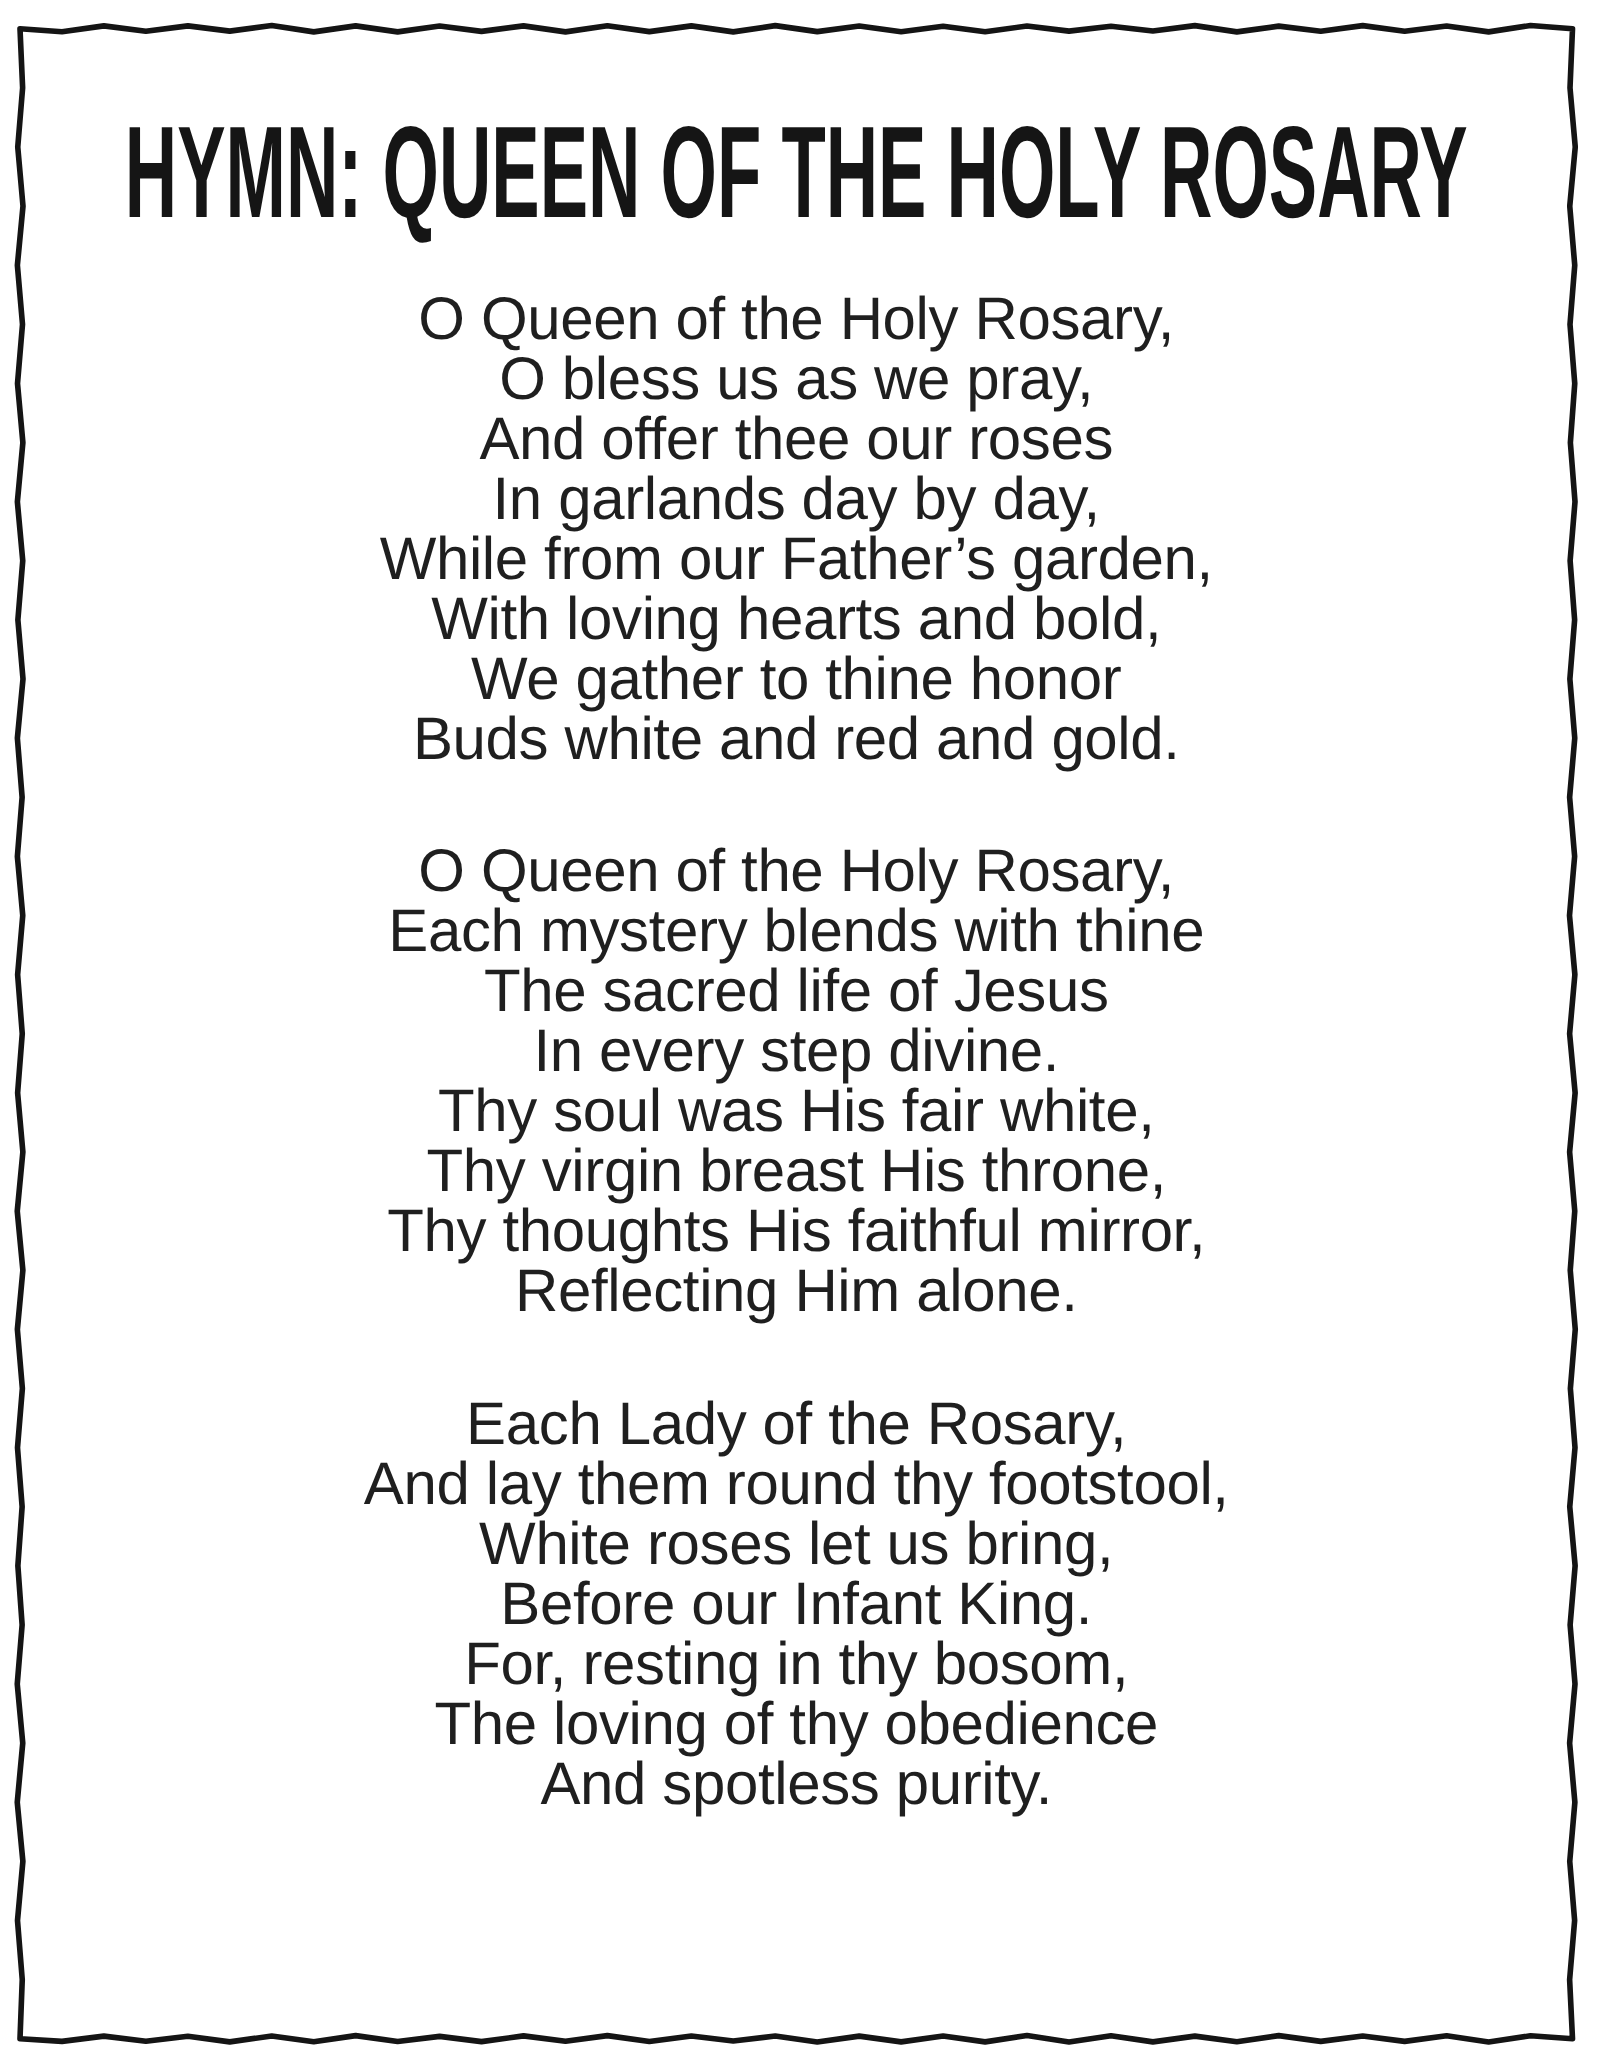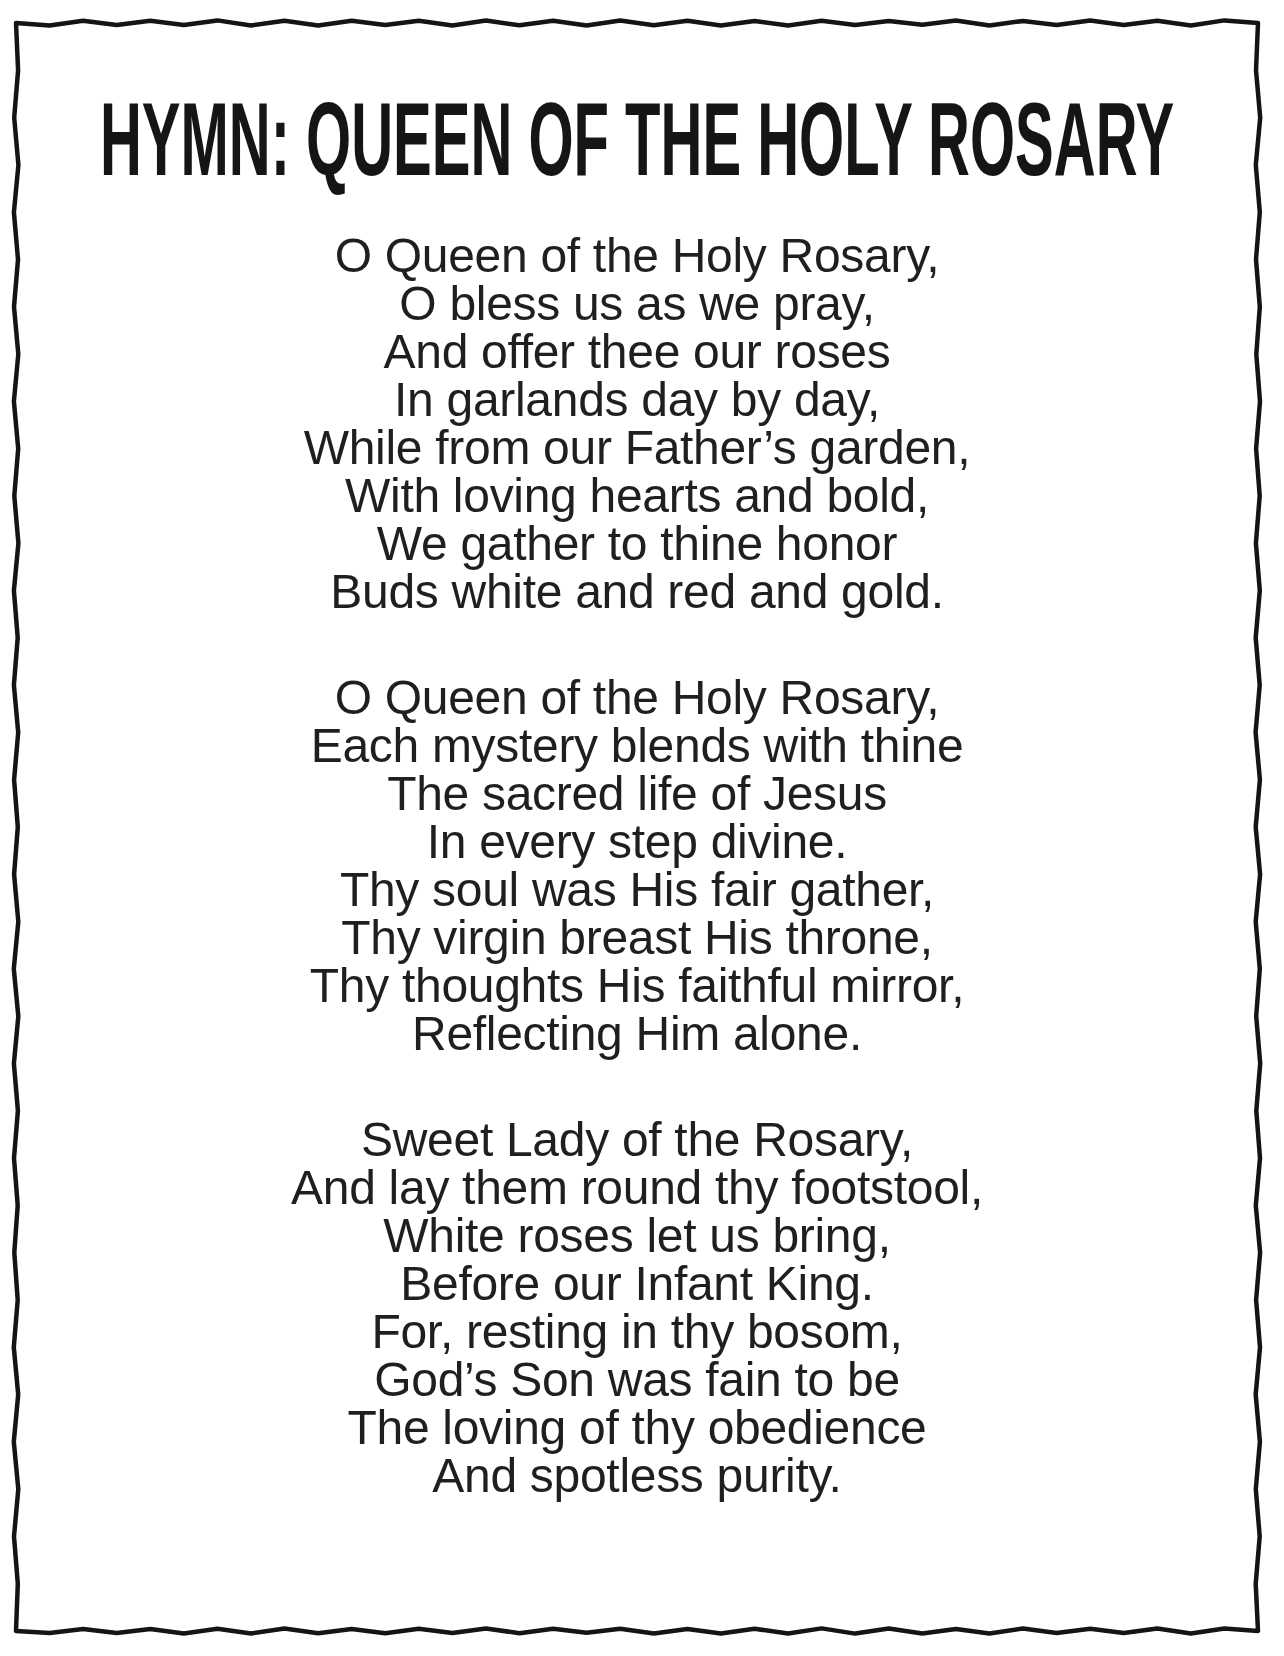--- a/index.html
+++ b/index.html
@@ -65,30 +65,29 @@
         <div class="line">While from our Father’s garden,</div>
         <div class="line">With loving hearts and bold,</div>
         <div class="line">We gather to thine honor</div>
         <div class="line">Buds white and red and gold.</div>
       </div>
       <div class="stanza">
         <div class="line">O Queen of the Holy Rosary,</div>
         <div class="line">Each mystery blends with thine</div>
         <div class="line">The sacred life of Jesus</div>
         <div class="line">In every step divine.</div>
-        <div class="line">Thy soul was His fair gather,</div>
+        <div class="line">Thy soul was His fair white,</div>
         <div class="line">Thy virgin breast His throne,</div>
         <div class="line">Thy thoughts His faithful mirror,</div>
         <div class="line">Reflecting Him alone.</div>
       </div>
       <div class="stanza">
-        <div class="line">Sweet Lady of the Rosary,</div>
+        <div class="line">Each Lady of the Rosary,</div>
         <div class="line">And lay them round thy footstool,</div>
         <div class="line">White roses let us bring,</div>
         <div class="line">Before our Infant King.</div>
         <div class="line">For, resting in thy bosom,</div>
-        <div class="line">God’s Son was fain to be</div>
         <div class="line">The loving of thy obedience</div>
         <div class="line">And spotless purity.</div>
       </div>
     </div>
 
 </div>
 
 </body></html>

